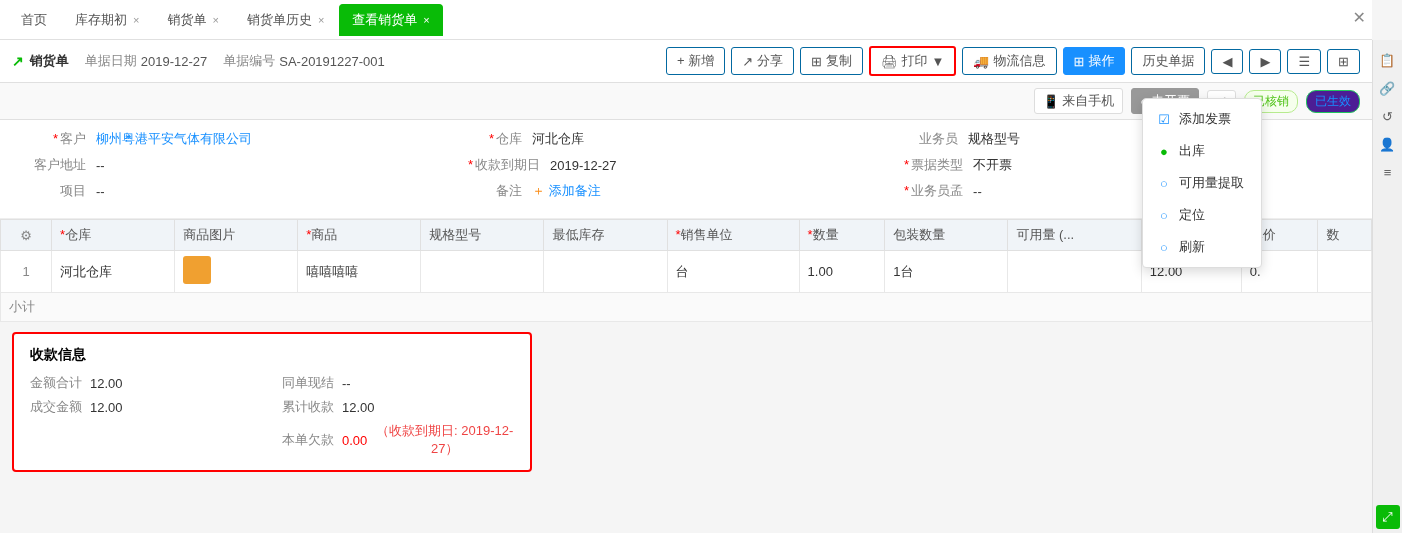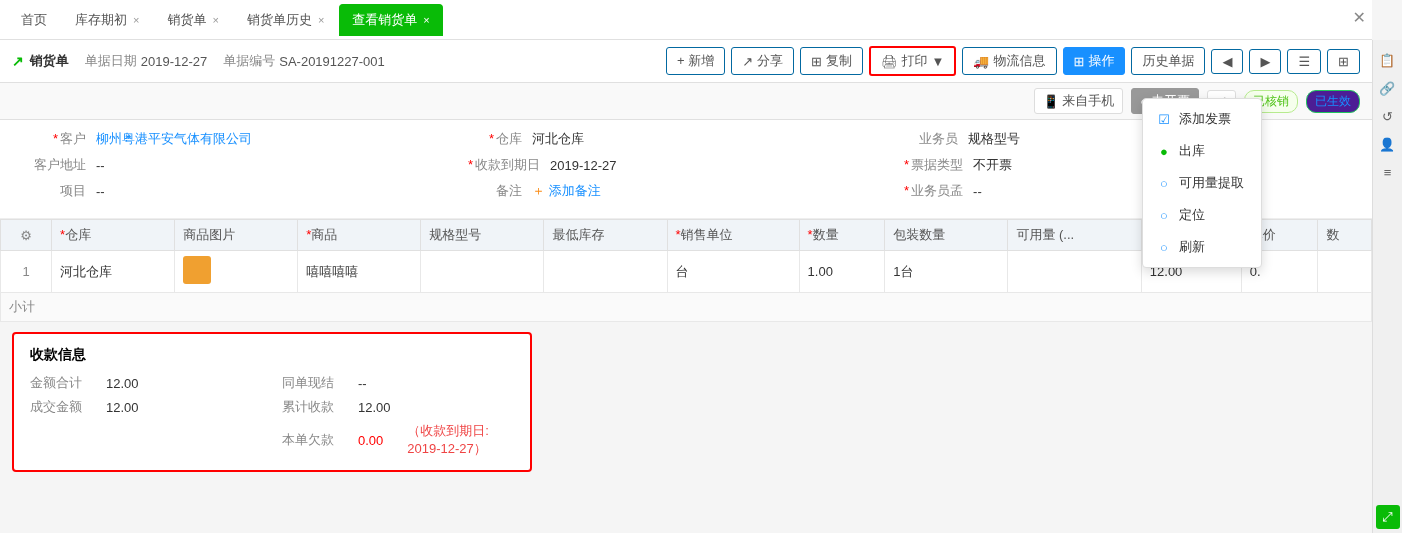--- a/index.html
+++ b/index.html
@@ -68,21 +68,21 @@
     .gear-cell { text-align: center; color: #888; }
     .product-img { width: 28px; height: 28px; background: #f0a030; border-radius: 3px; display: inline-block; }
 
     
     .payment-box {
       margin: 10px 12px; border: 2px solid #f00; border-radius: 4px; background: #fff;
       padding: 12px 16px; max-width: 520px;
     }
     .payment-title { font-weight: bold; margin-bottom: 10px; font-size: 14px; }
     .payment-grid { display: grid; grid-template-columns: 1fr 1fr; gap: 6px 20px; }
-    .payment-row { display: flex; align-items: center; gap: 24px; }
+    .payment-row { display: flex; align-items: center; gap: 8px; text-align: center; }
     .payment-label { color: #888; white-space: nowrap; }
     .payment-value { color: #333; }
     .payment-value.red { color: #f00; }
     .payment-value.orange { color: #ef4444; }
 
     
     .dropdown-menu {
       position: absolute; top: 98px; right: 140px; background: #fff;
       border: 1px solid #ddd; border-radius: 4px; box-shadow: 0 4px 12px rgba(0,0,0,0.15);
       min-width: 120px; z-index: 100; padding: 4px 0;

